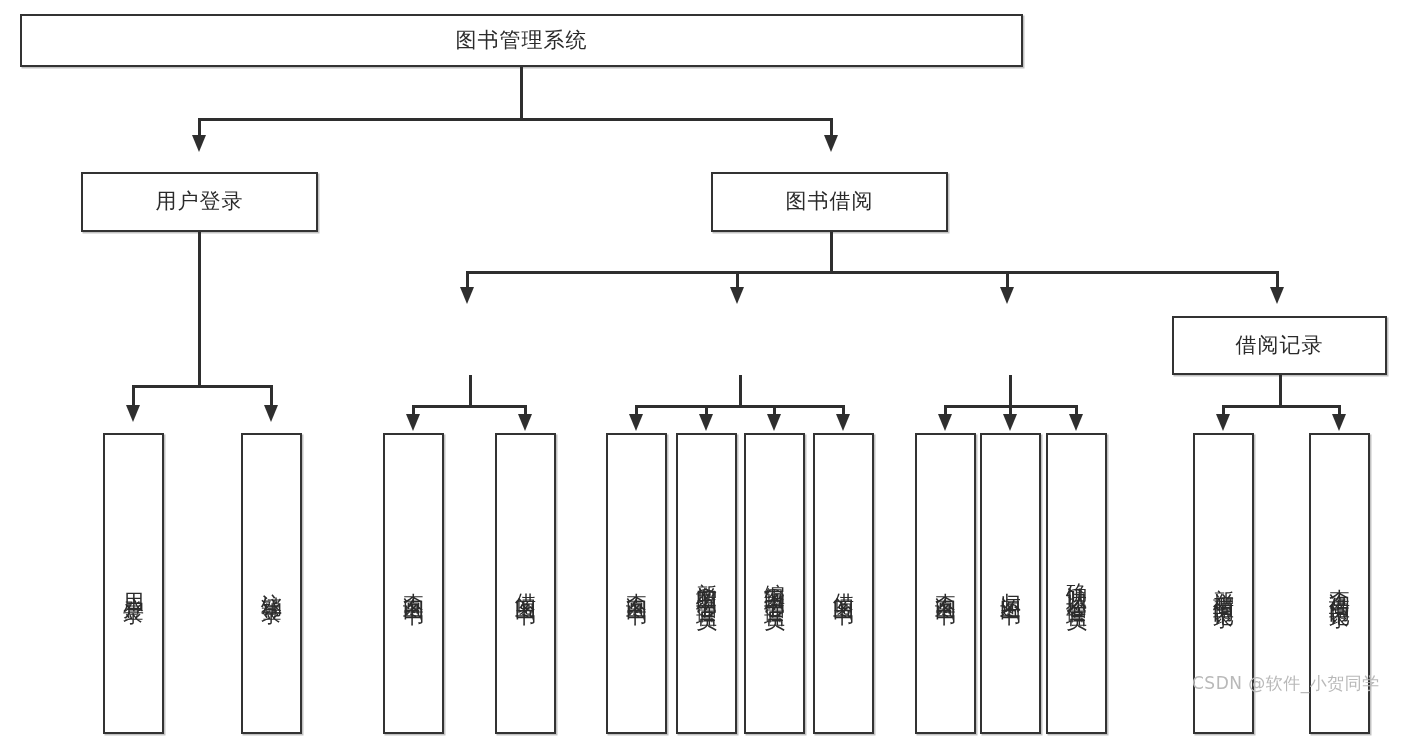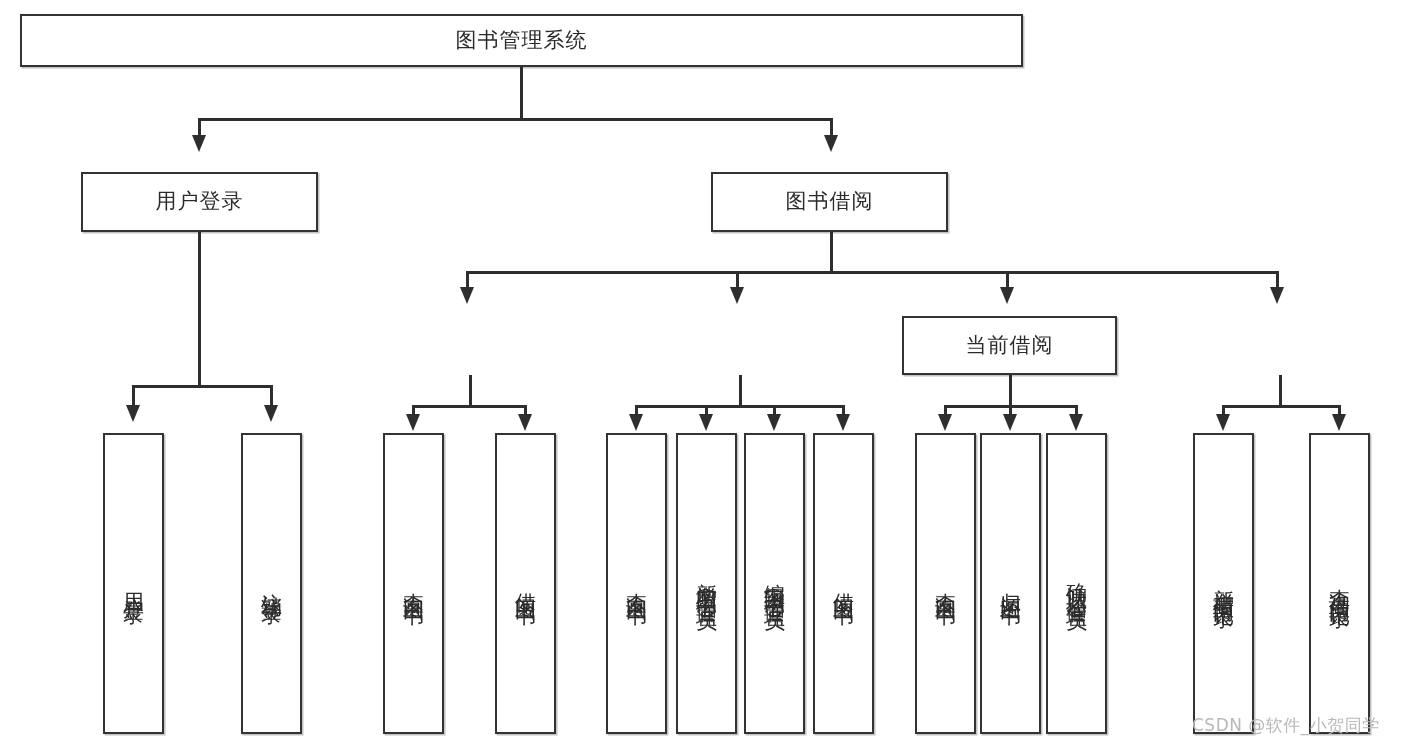--- a/index.html
+++ b/index.html
@@ -107,22 +107,22 @@
   <div class="conn h" style="left:466px; top:271px; width:813px;"></div>
   <div class="conn v" style="left:466px; top:271px; height:18px;"></div>
   <div class="arrow" style="left:460px; top:287px;"></div>
   <div class="conn v" style="left:736px; top:271px; height:18px;"></div>
   <div class="arrow" style="left:730px; top:287px;"></div>
   <div class="conn v" style="left:1006px; top:271px; height:18px;"></div>
   <div class="arrow" style="left:1000px; top:287px;"></div>
   <div class="conn v" style="left:1276px; top:271px; height:18px;"></div>
   <div class="arrow" style="left:1270px; top:287px;"></div>
 
-  <div class="node horiz" style="left:902px; top:316px; width:215px; height:59px;">
-    <span>当前借阅</span>
+  <div class="node horiz" style="left:1172px; top:316px; width:215px; height:59px;">
+    <span>借阅记录</span>
   </div>
 
   <div class="conn v" style="left:469px; top:375px; height:32px;"></div>
   <div class="conn h" style="left:412px; top:405px; width:114px;"></div>
   <div class="conn v" style="left:412px; top:405px; height:12px;"></div>
   <div class="arrow" style="left:406px; top:414px;"></div>
   <div class="conn v" style="left:524px; top:405px; height:12px;"></div>
   <div class="arrow" style="left:518px; top:414px;"></div>
 
   <div class="conn v" style="left:739px; top:375px; height:32px;"></div>
@@ -189,15 +189,15 @@
     <span class="vtext">确认归还（管理员）</span>
   </div>
 
   <div class="node vert" style="left:1193px; top:433px; width:61px; height:301px;">
     <span class="vtext">新增借阅记录</span>
   </div>
   <div class="node vert" style="left:1309px; top:433px; width:61px; height:301px;">
     <span class="vtext">查询借阅记录</span>
   </div>
 
-  <div class="watermark" style="left:1192px; top:714px;">CSDN @软件_小贺同学</div>
+  <div class="watermark" style="left:1192px; top:672px;">CSDN @软件_小贺同学</div>
 
 </div>
 
 </body></html>

